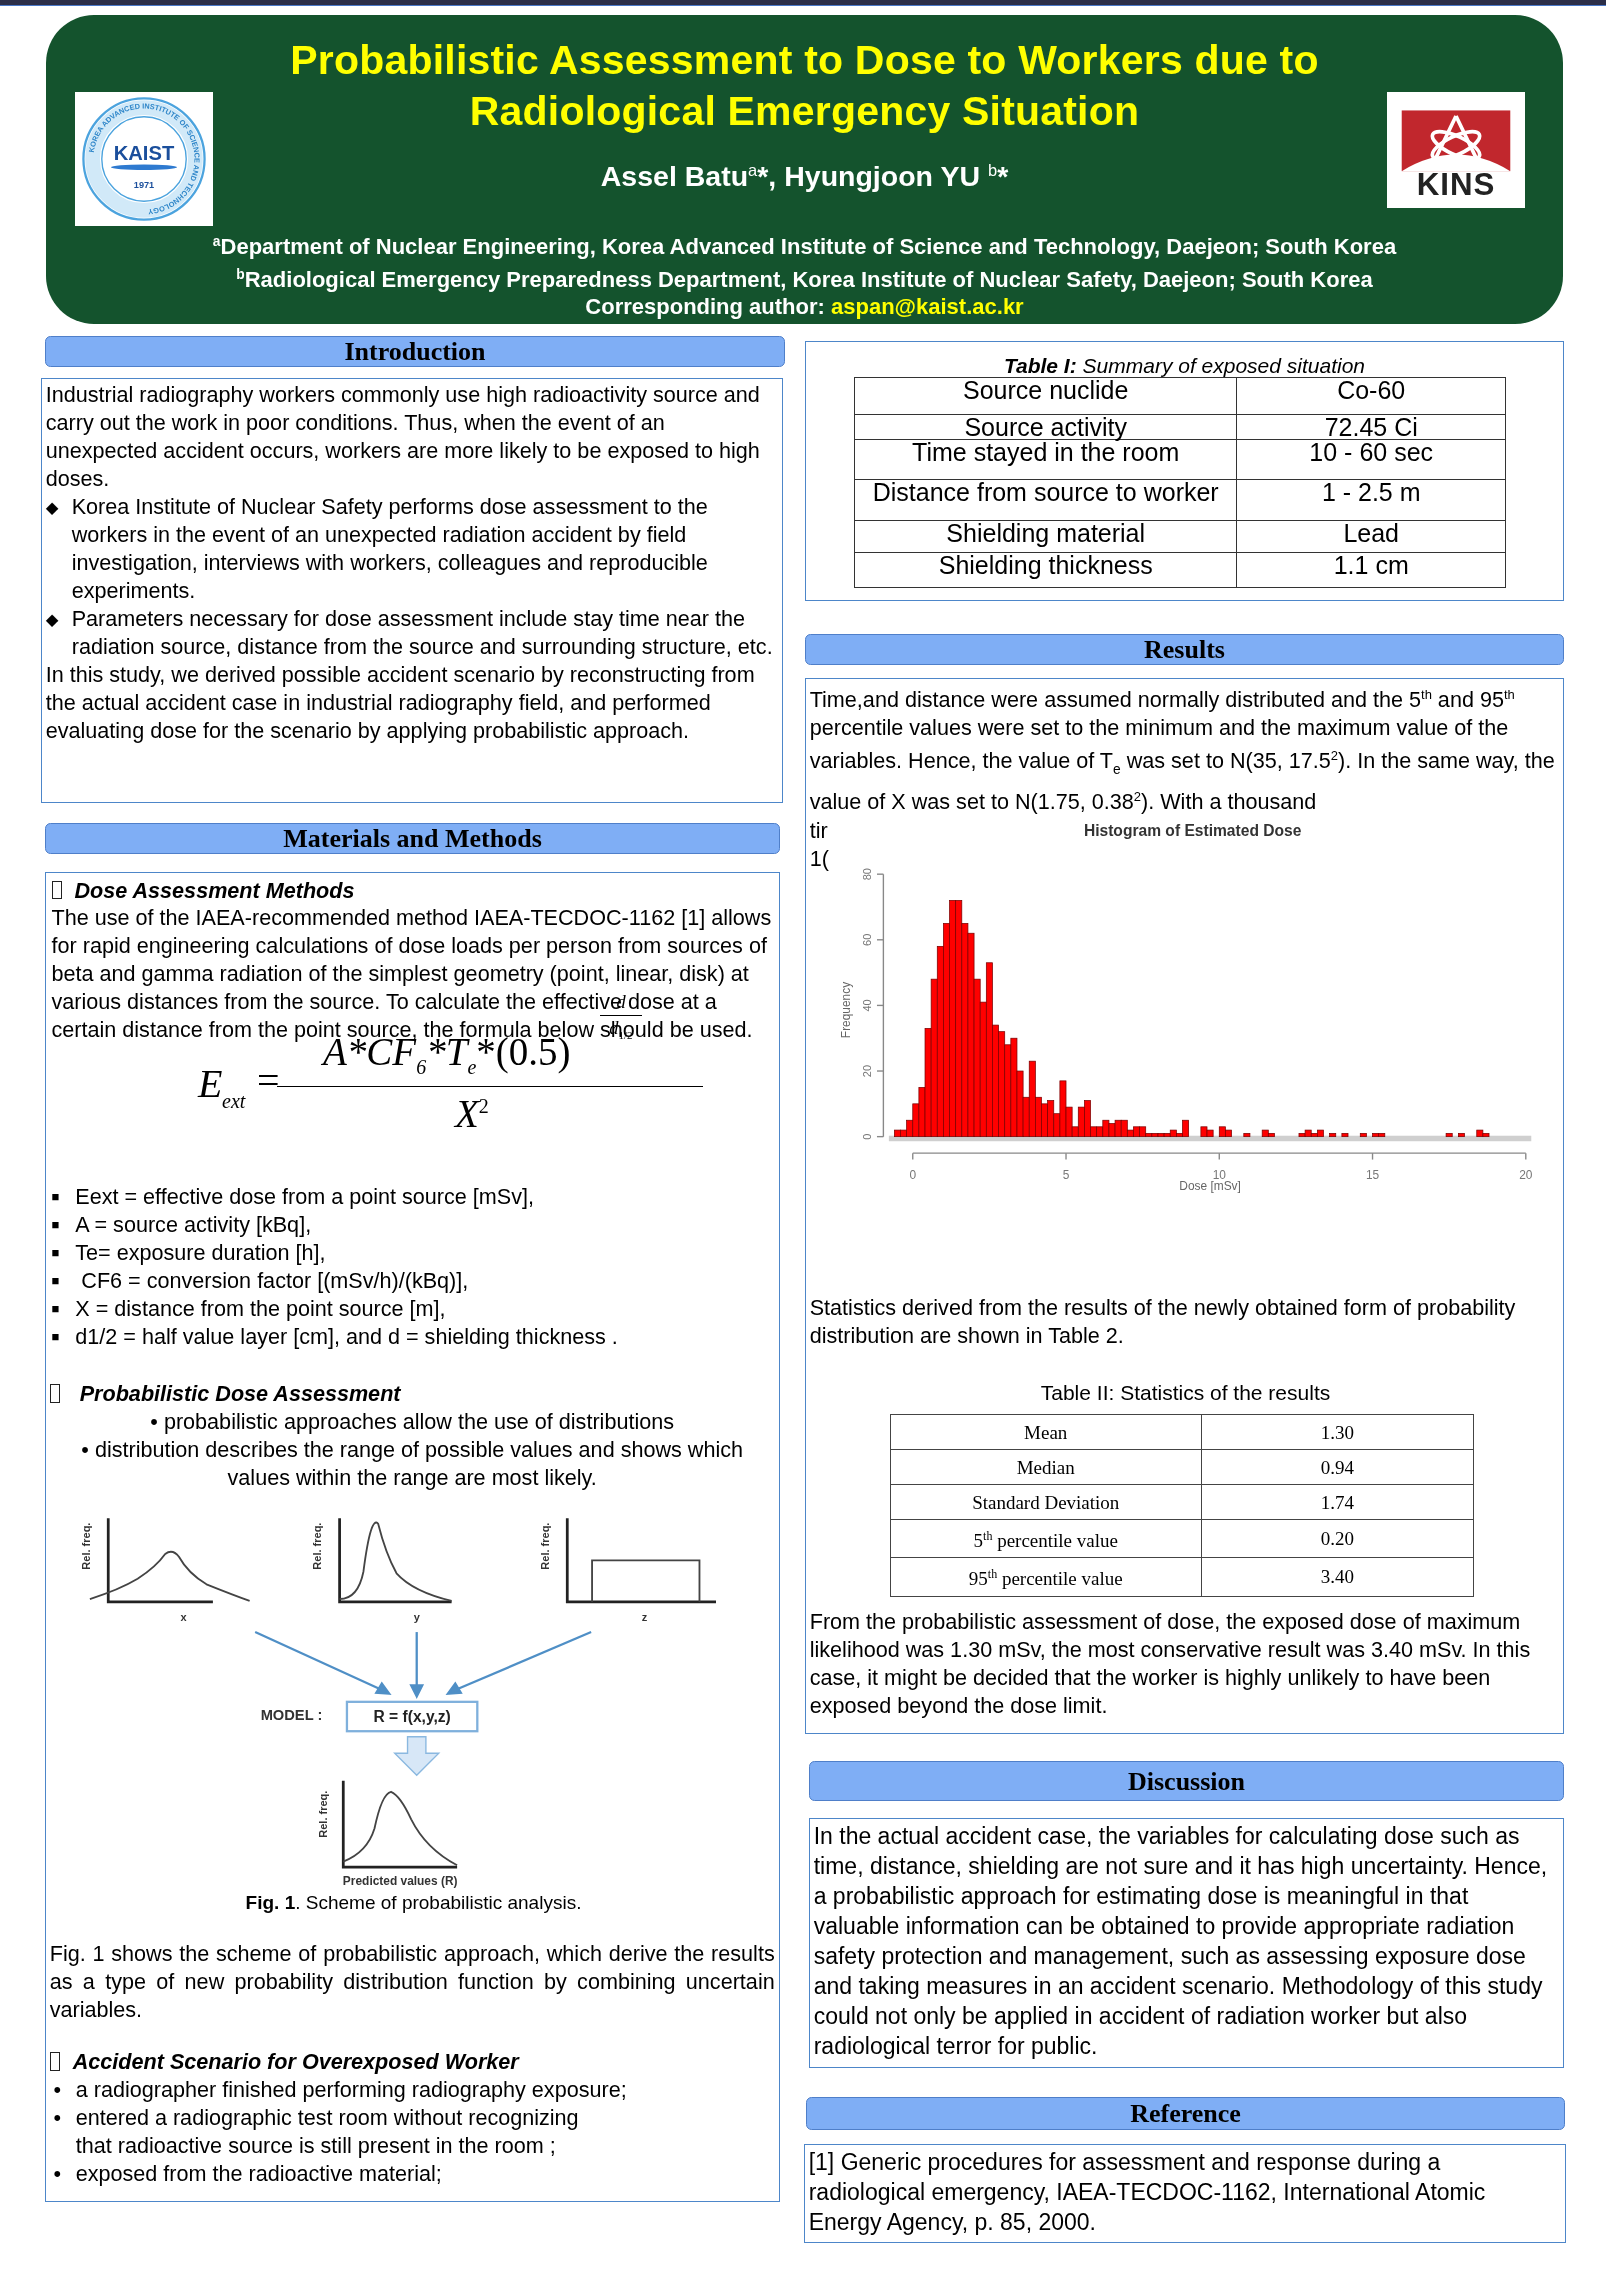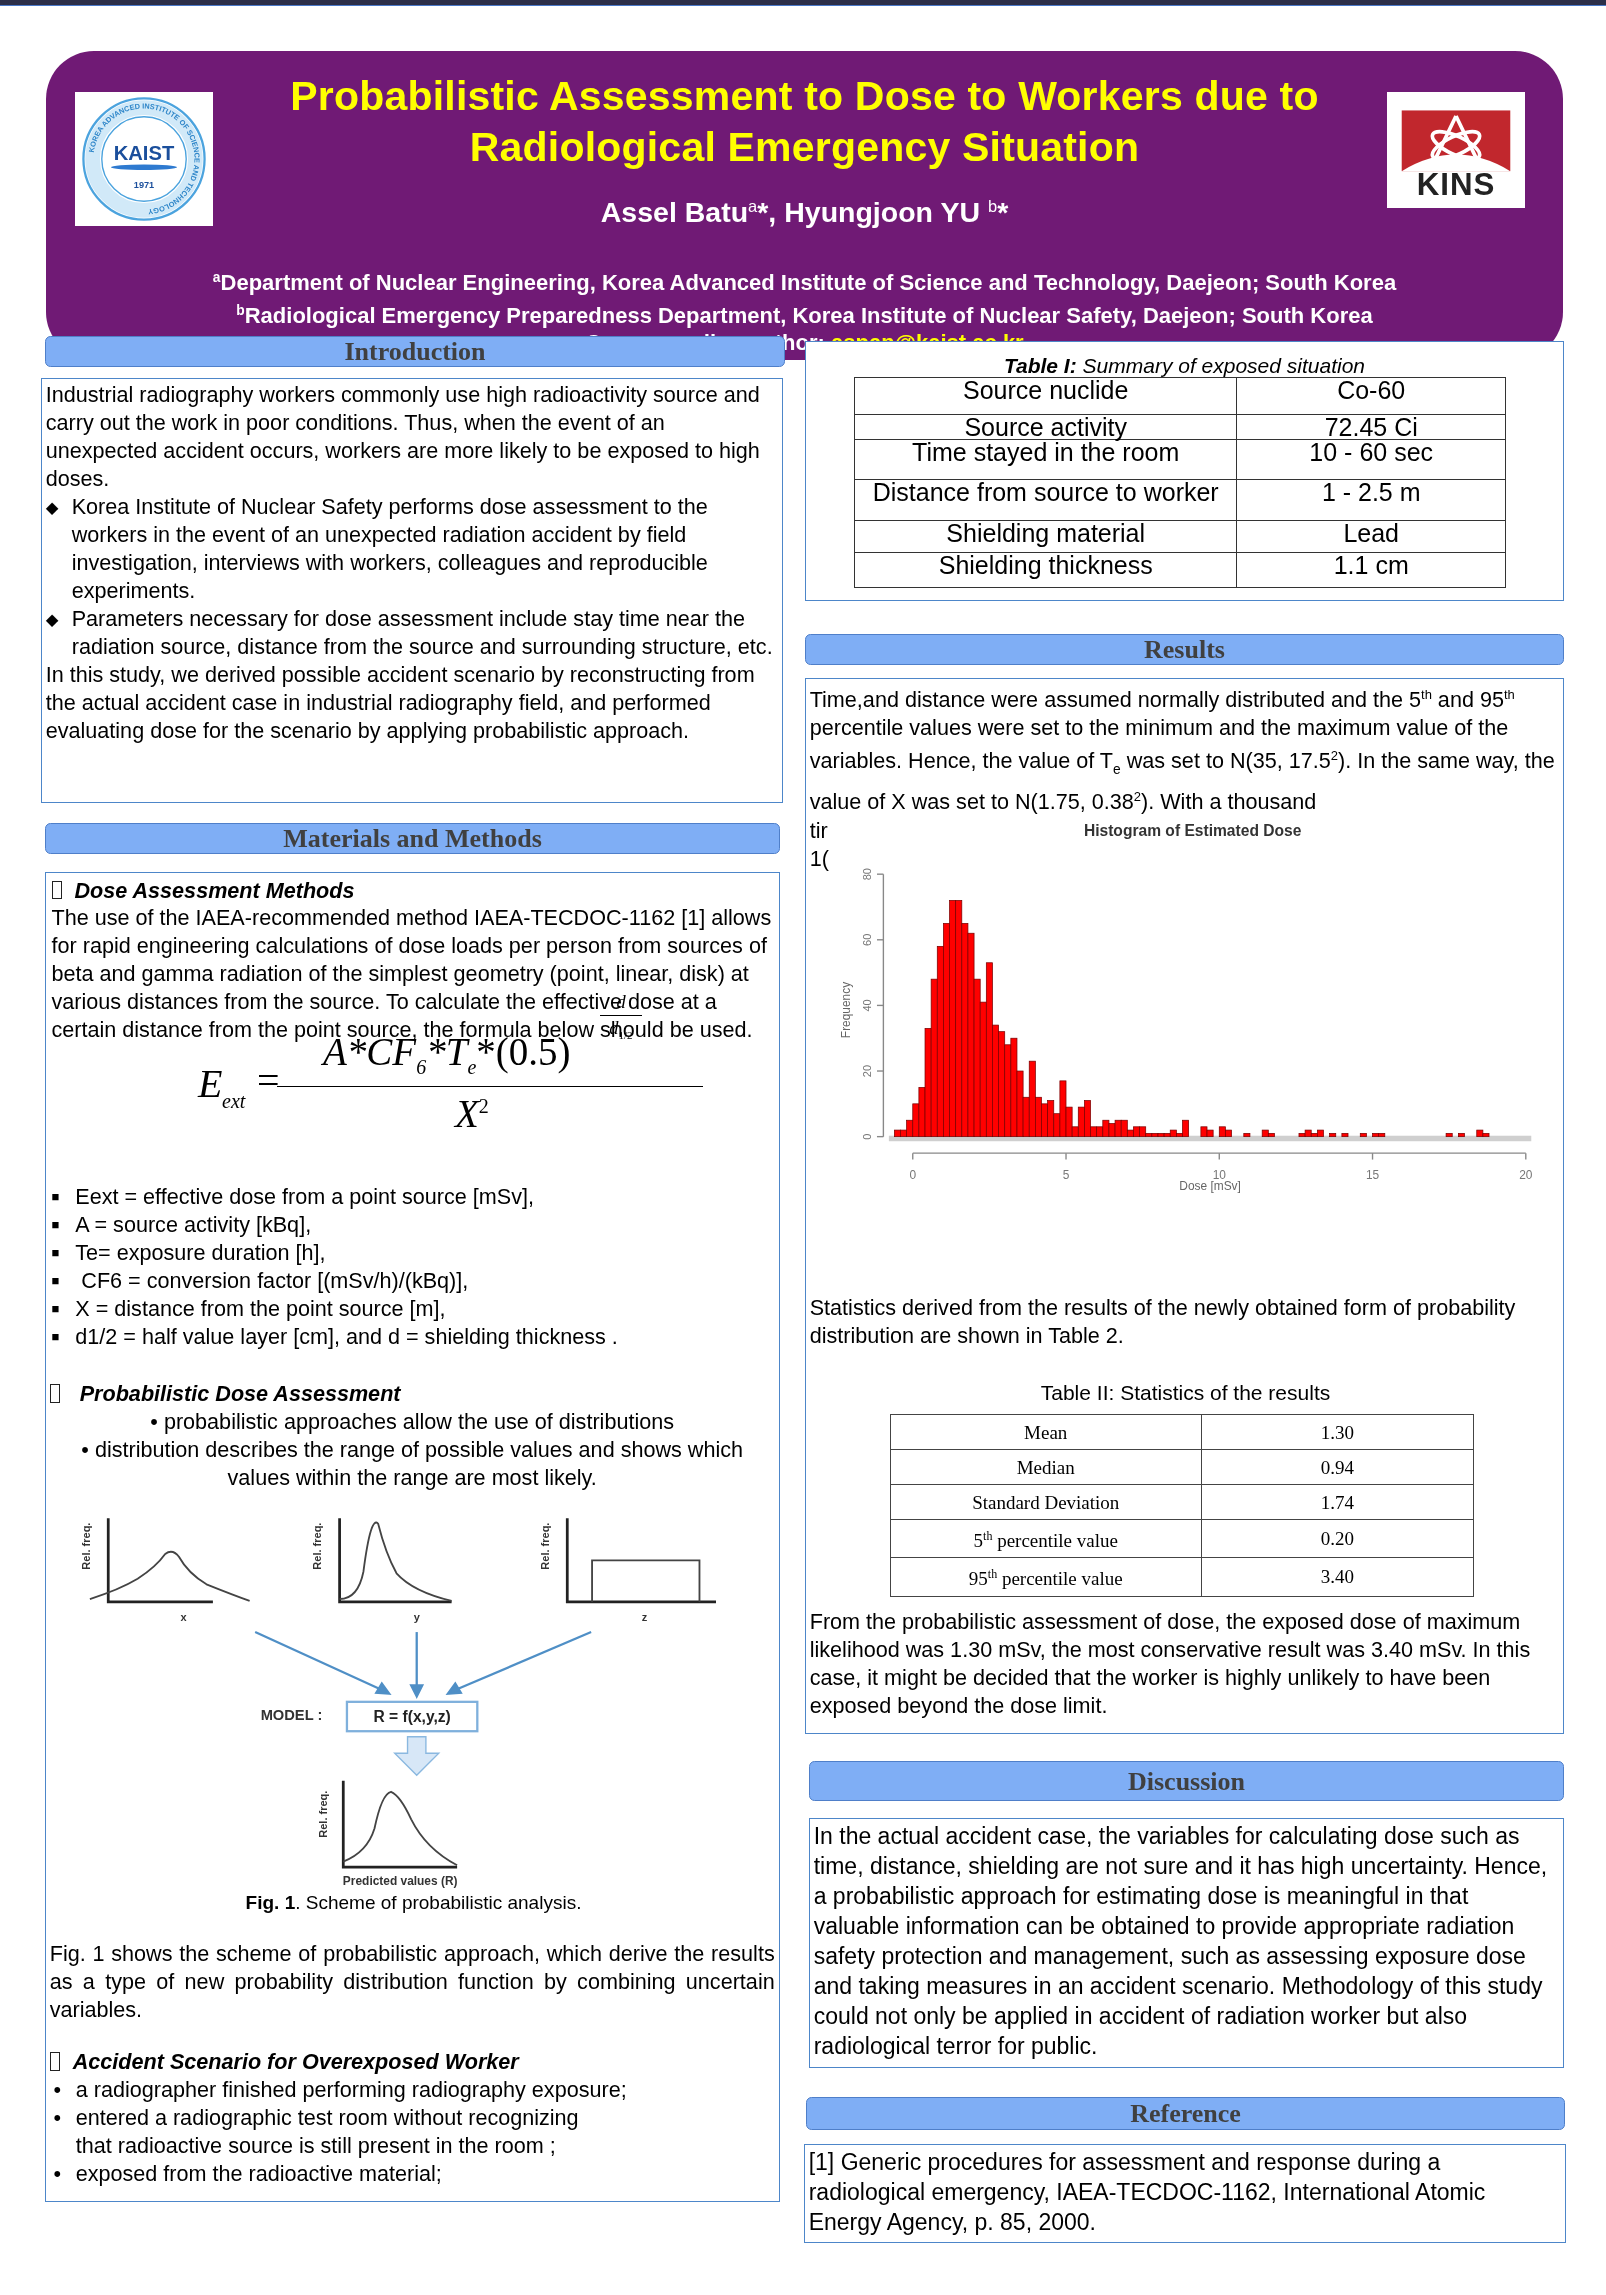--- a/index.html
+++ b/index.html
@@ -1,32 +1,32 @@
 <!DOCTYPE html>
 <html style="font-size:14.7px"><head>
 <meta charset="utf-8">
 <style>
   * { box-sizing: border-box; margin: 0; padding: 0; }
   html, body { width: 1606px; height: 2296px; background: #ffffff; overflow: hidden; }
   body { position: relative; font-family: "Liberation Sans", sans-serif; color: #000; }
 
   .topbar { position: absolute; left: 0; top: 0; width: 1606px; height: 5.5px; background: #2c2e48; border-bottom: 0.9px solid #4a78c8; }
 
-  .header { position: absolute; left: 46px; top: 14.7px; width: 1517px; height: 309px; background: #701a75; border-radius: 48px; margin-top: 36px; }
+  .header { position: absolute; left: 46px; top: 14.7px; width: 1517px; height: 309px; background: #14532d; border-radius: 48px; }
   .title { position: absolute; left: 0; top: 20px; width: 100%; text-align: center; color: #ffff00; font-weight: bold; font-size: 41px; line-height: 51px; font-family: "Liberation Sans", sans-serif; letter-spacing: 0.2px; }
   .authors { position: absolute; left: 0; top: 145px; width: 100%; text-align: center; color: #ffffff; font-size: 28.5px; font-weight: bold; }
   .authors sup { font-size: 16.5px; font-weight: normal; }
   .affil { position: absolute; left: 0; top: 213px; width: 100%; text-align: center; color: #ffffff; font-size: 22px; font-weight: bold; line-height: 27.5px; }
   .affil sup { font-size: 13.8px; }
   .affil .email { color: #ffff00; }
 
   .logo-kaist { position: absolute; left: 75px; top: 92px; width: 138px; height: 134px; background: #ffffff; }
   .logo-kins { position: absolute; left: 1387px; top: 92px; width: 138px; height: 116px; background: #ffffff; }
 
-  .sec-head { position: absolute; height: 31px; background: #7faef5; border: 0.9px solid #4f7fc9; border-radius: 5.5px; text-align: center; font-family: "Liberation Serif", serif; font-weight: bold; font-size: 26px; line-height: 29px; color: #404040; }
+  .sec-head { position: absolute; height: 31px; background: #7faef5; border: 0.9px solid #4f7fc9; border-radius: 5.5px; text-align: center; font-family: "Liberation Serif", serif; font-weight: bold; font-size: 26px; line-height: 29px; color: #000000; }
   .box { position: absolute; border: 1.8px solid #4d86c9; background: #fff; }
 
   .txt { font-size: 21.6px; line-height: 28px; font-family: "Liberation Sans", sans-serif; }
   .intro-body { padding: 1.8px 3.7px; }
   .diam { display: flex; }
   .diam .b { width: 26px; flex: none; font-size: 16.5px; padding-left: 0; }
   .diam .t { flex: 1; }
 
   .subhead { font-weight: bold; font-style: italic; font-size: 21.6px; line-height: 27.5px; }
   .box-glyph { display: inline-block; width: 10px; height: 18.4px; border: 1.4px solid #222; vertical-align: -1.8px; margin-right: 13px; }

